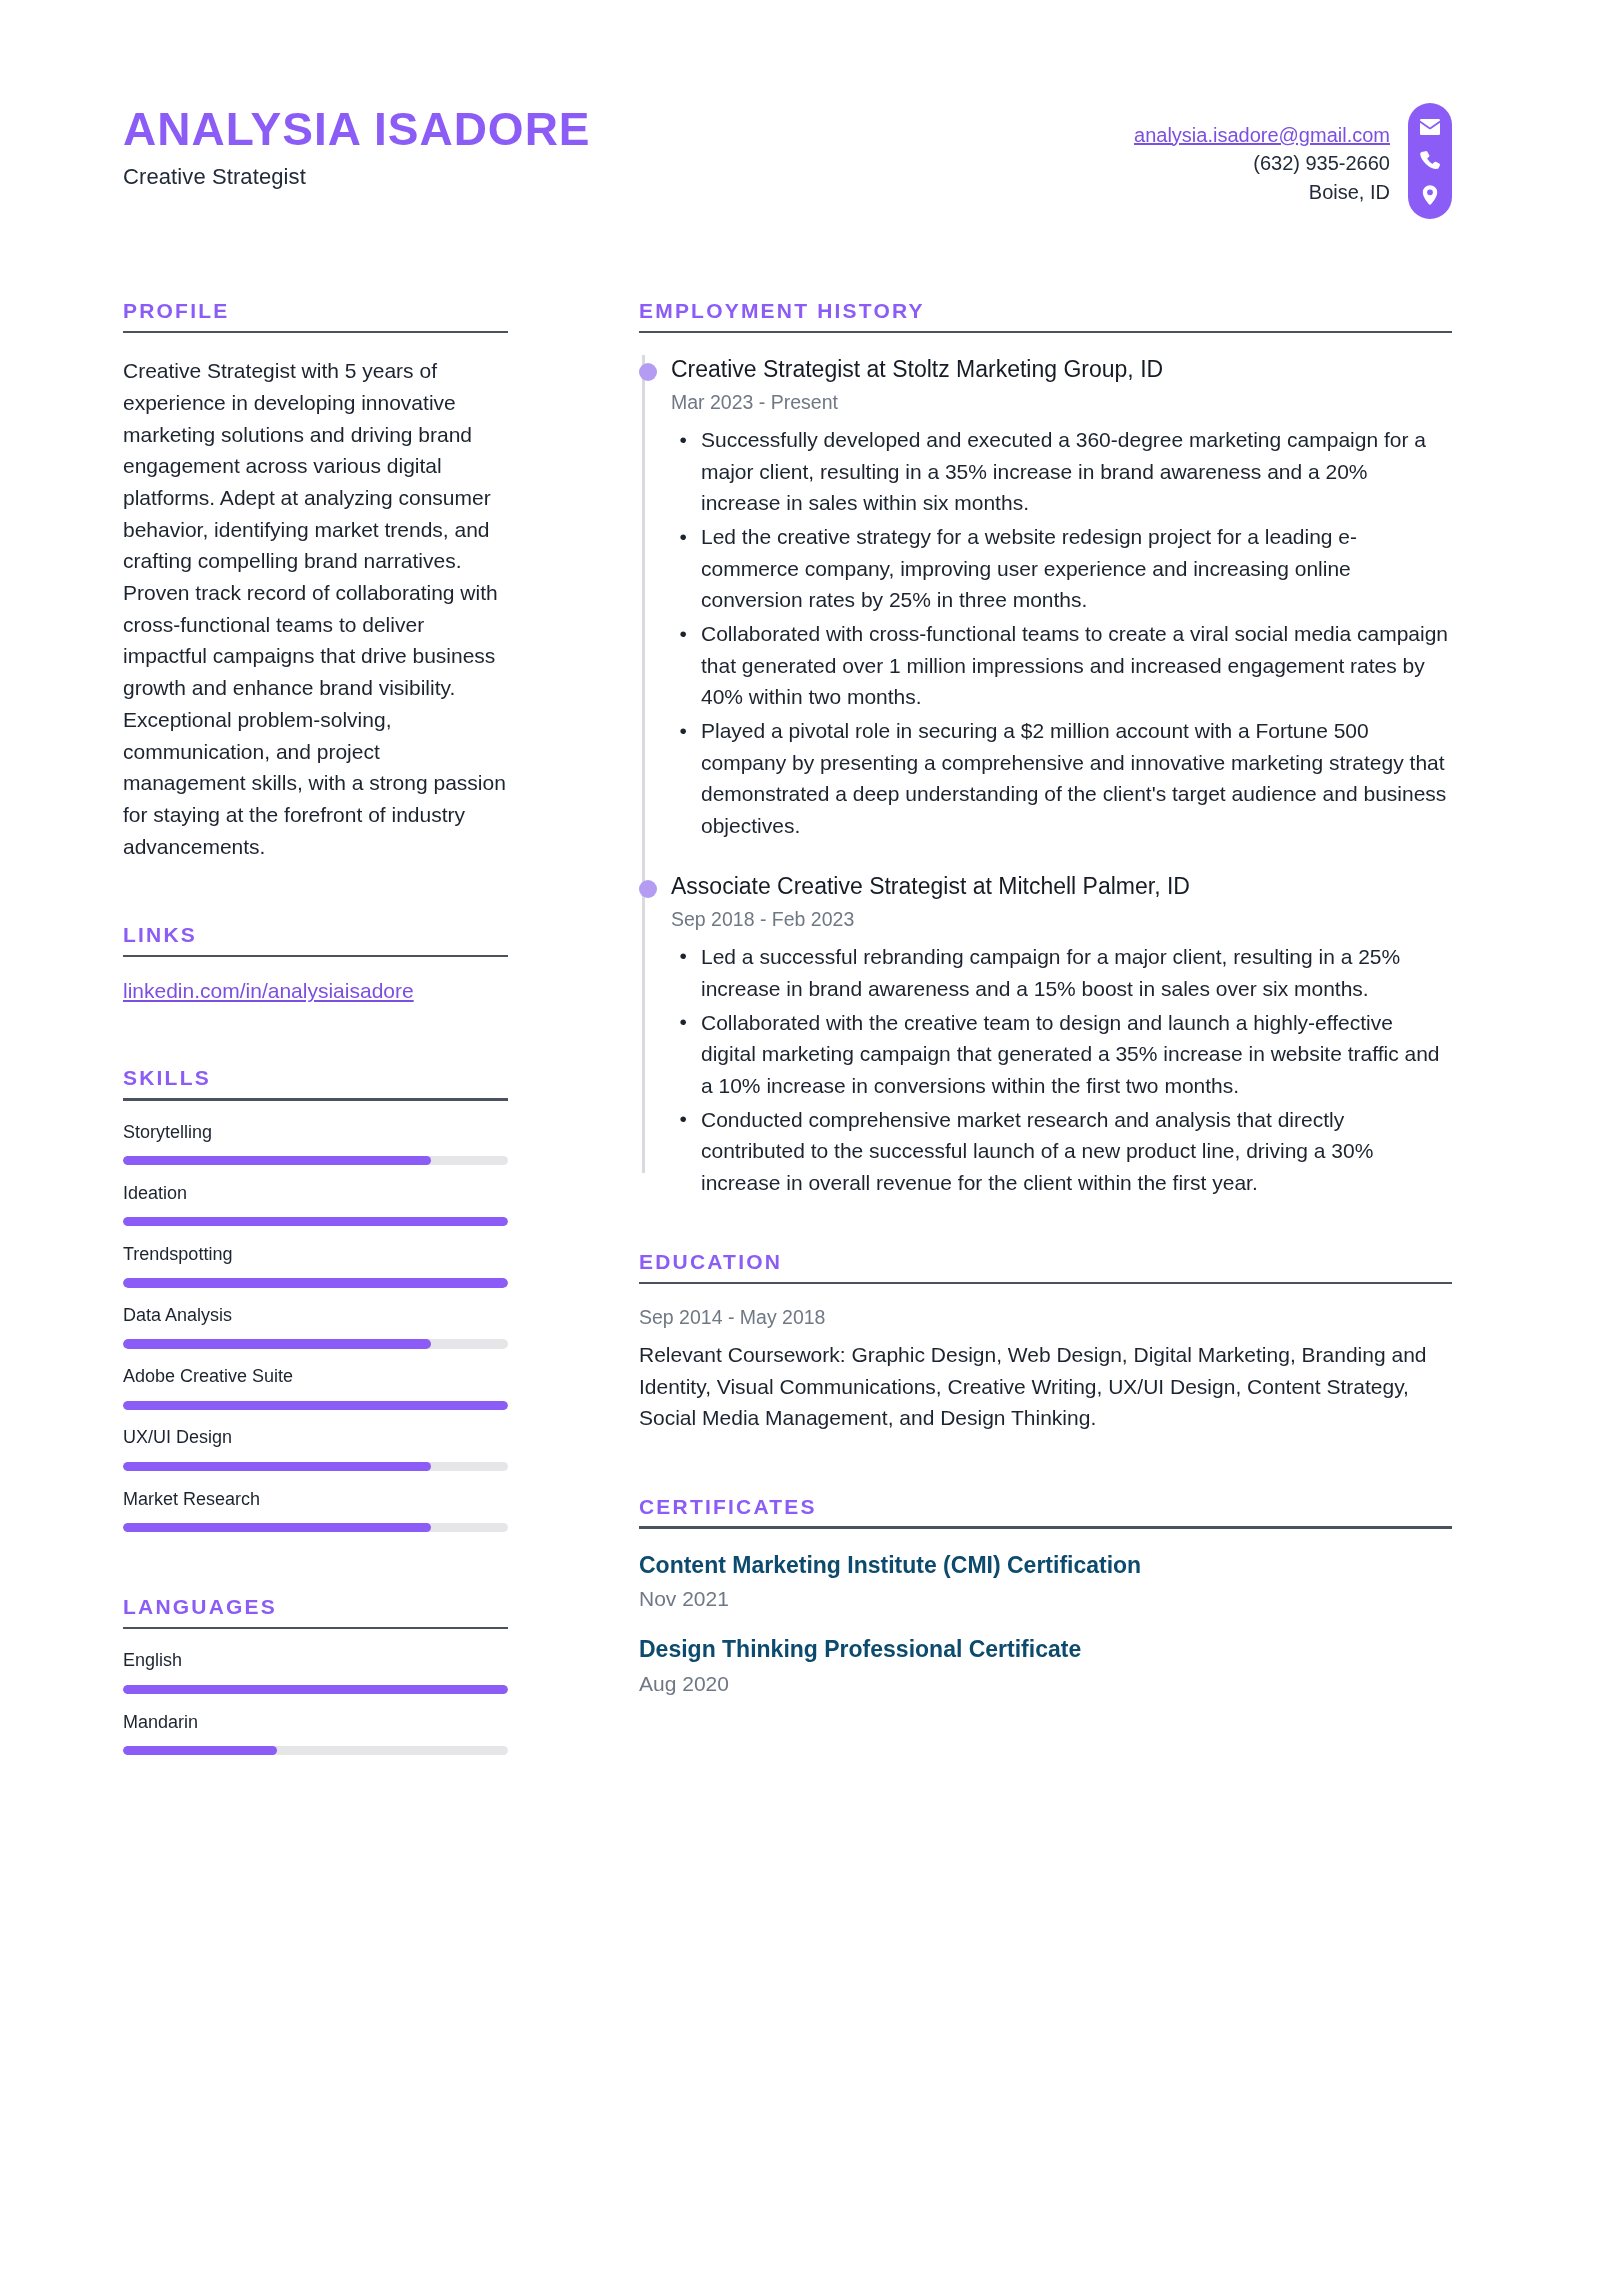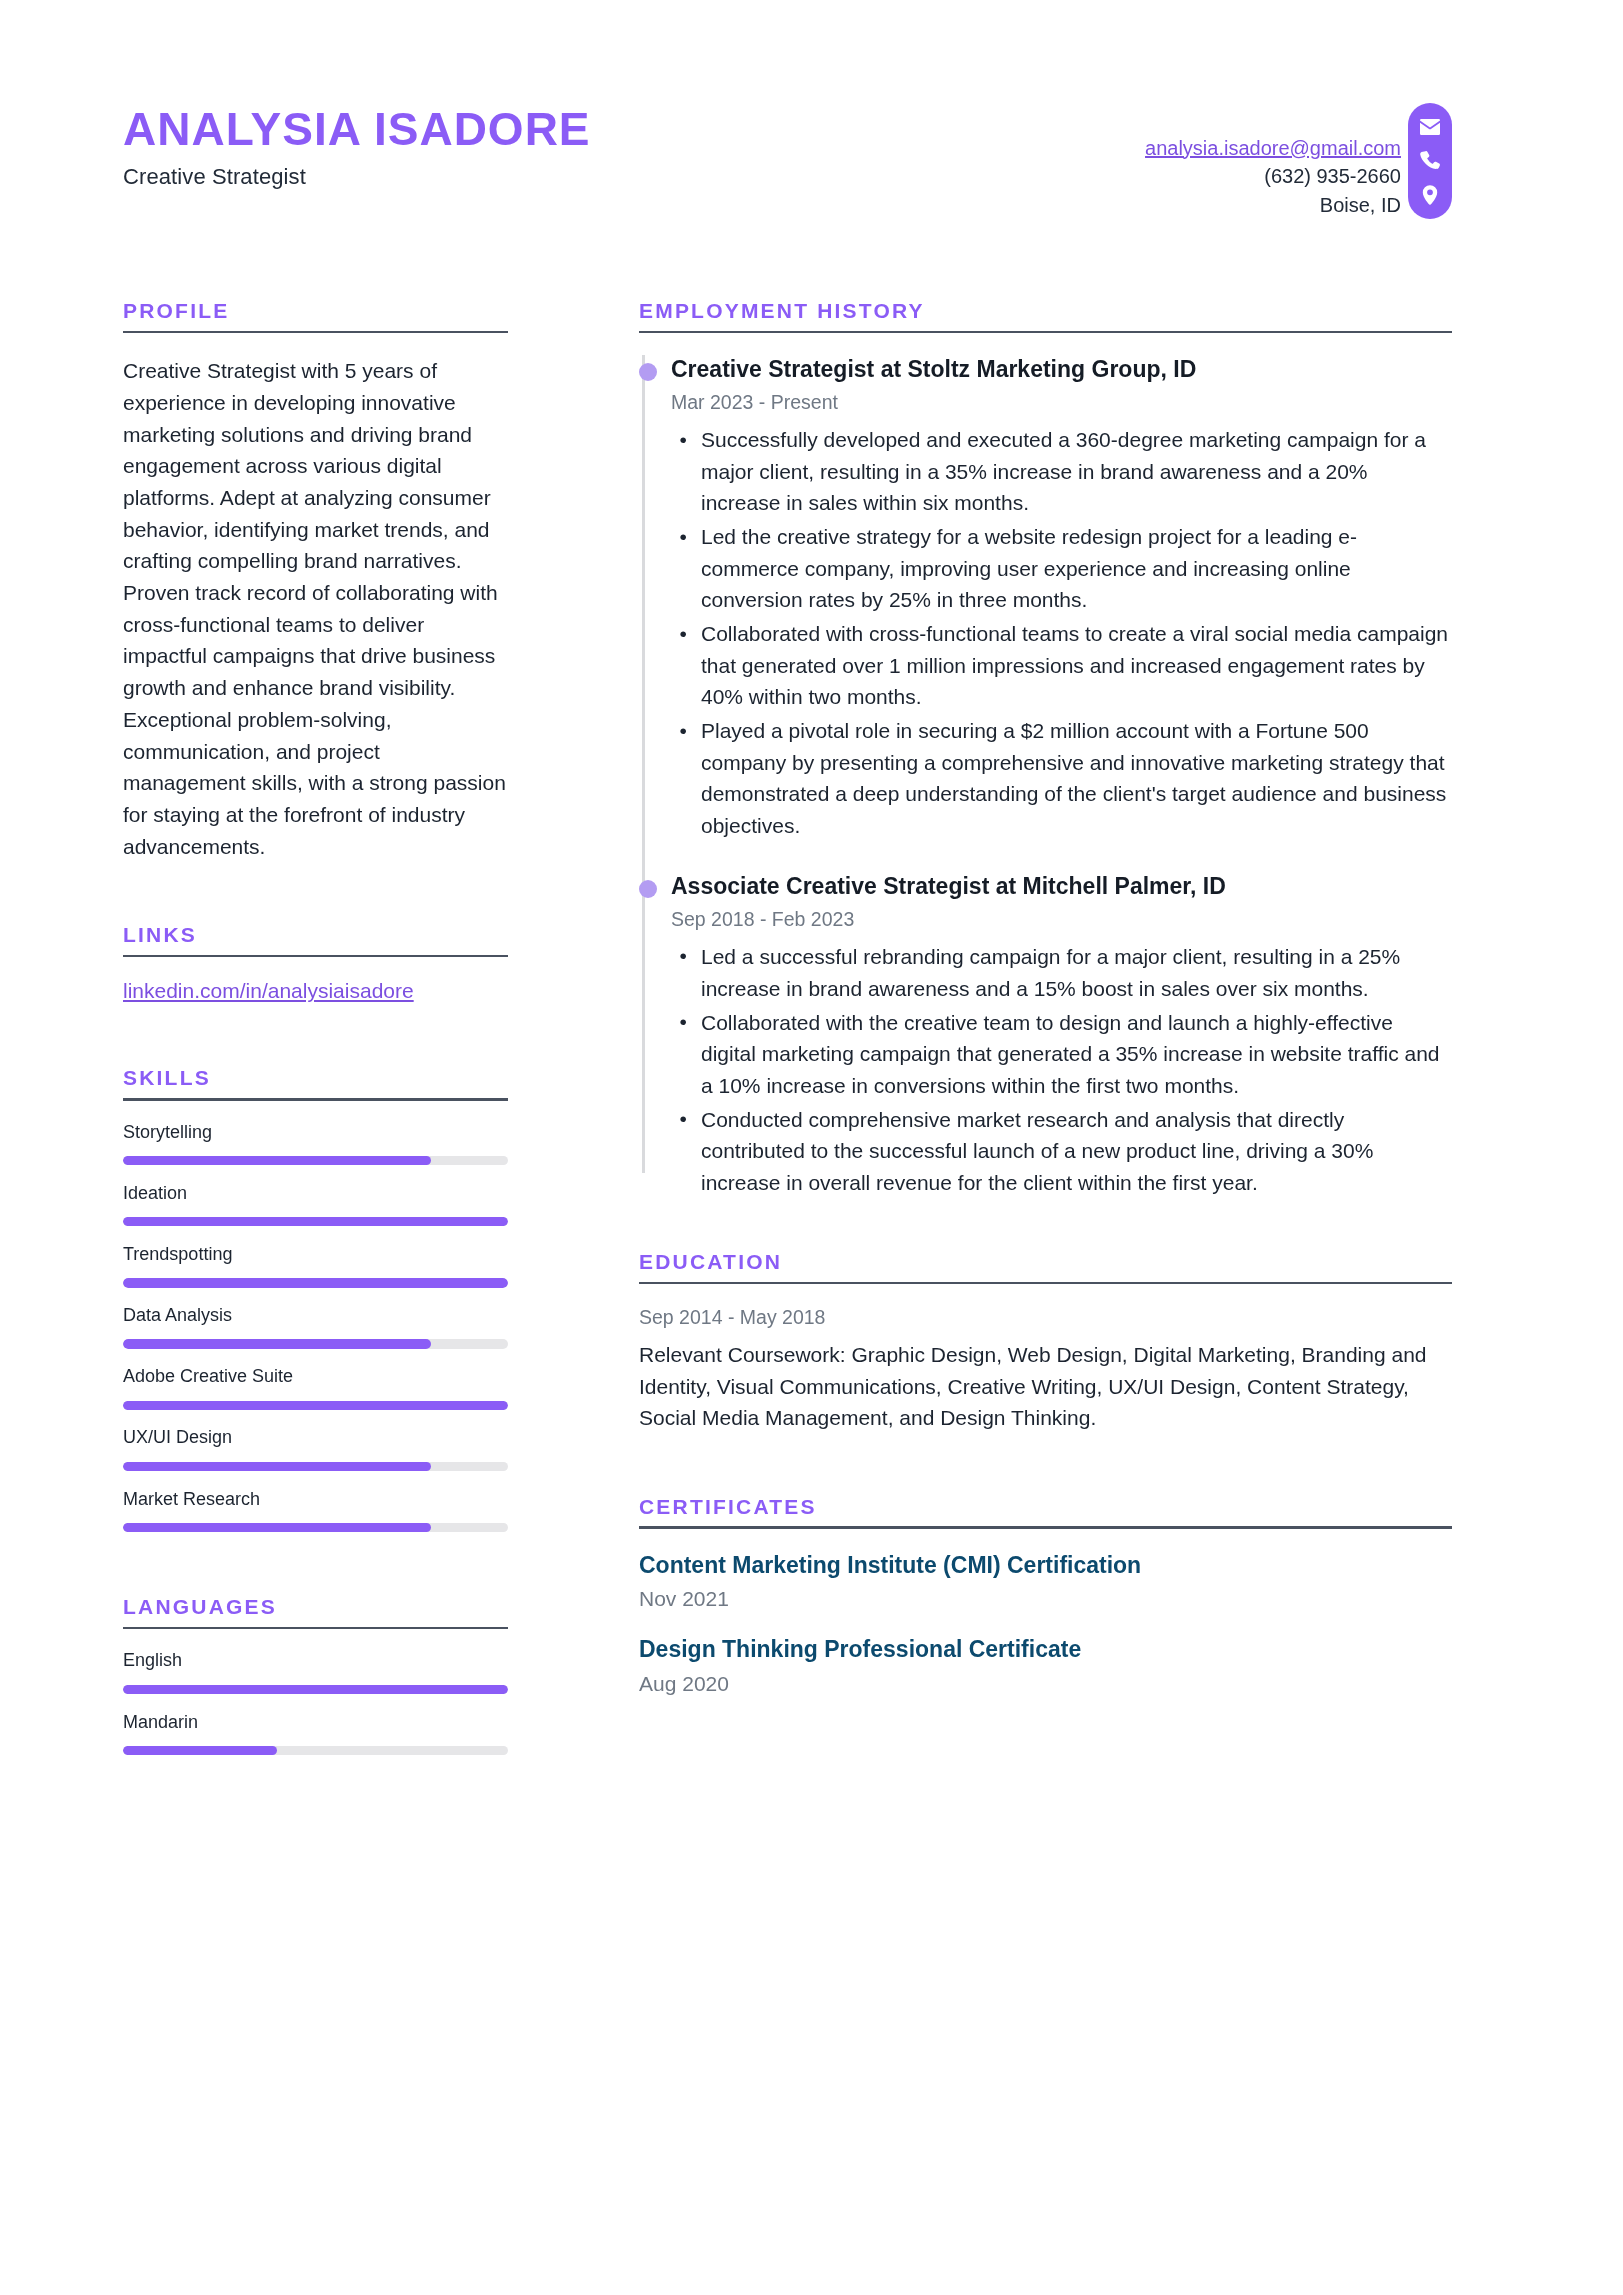--- a/index.html
+++ b/index.html
@@ -46,22 +46,22 @@
   .job-title {
     font-size: 22px;
     font-weight: 400;
     color: #222b38;
     margin-top: 11px;
     letter-spacing: 0.1px;
   }
 
   .contact-wrap {
     display: flex;
-    align-items: flex-end;
-    gap: 7px;
+    align-items: center;
+    gap: 18px;
     padding-top: 12px;
   }
 
   .contact-lines {
     text-align: right;
     font-size: 20px;
     line-height: 1.42;
     color: #222b38;
     padding-top: 5px;
   }
@@ -179,21 +179,21 @@
     position: absolute;
     left: -32px;
     top: 7.6px;
     width: 18px;
     height: 18px;
     border-radius: 50%;
     background: #b39cf2;
   }
   .job-heading {
     font-size: 23px;
-    font-weight: 700;
+    font-weight: 400;
     color: #151c26;
     line-height: 1.25;
   }
   .entry-dates {
     font-size: 19.5px;
     color: #6f7884;
     margin-top: 7.6px;
     margin-bottom: 10px;
   }
 

